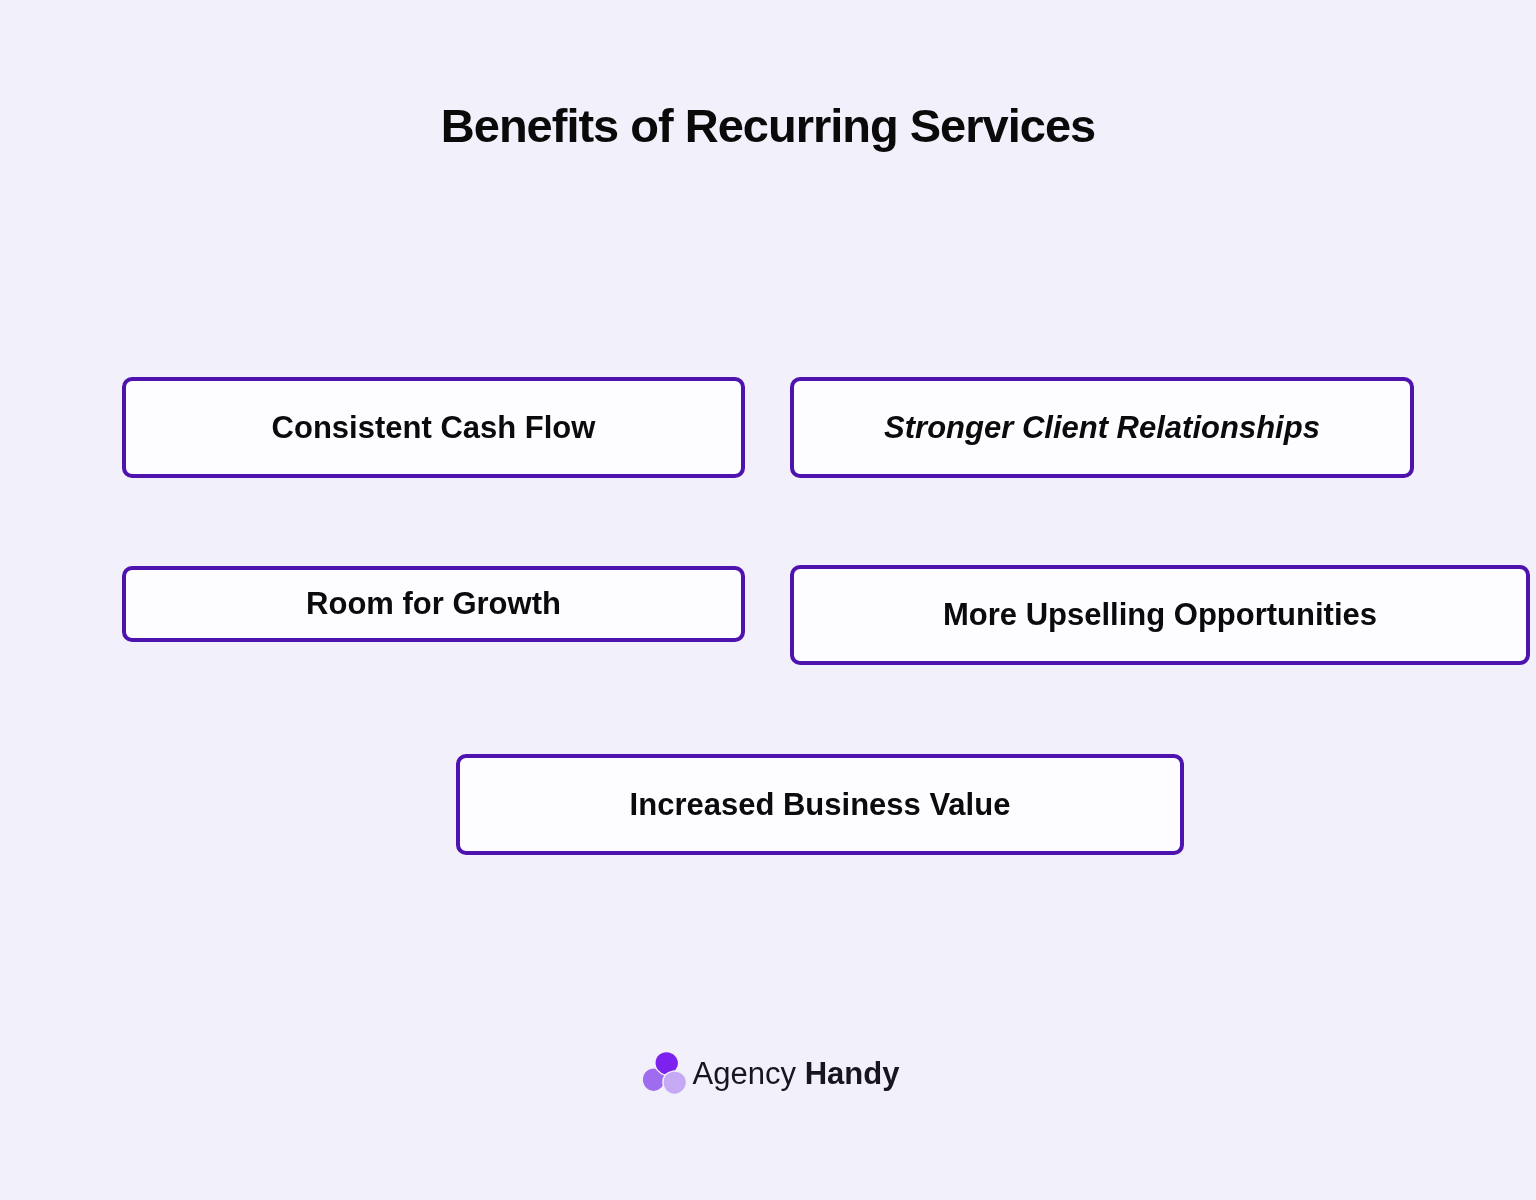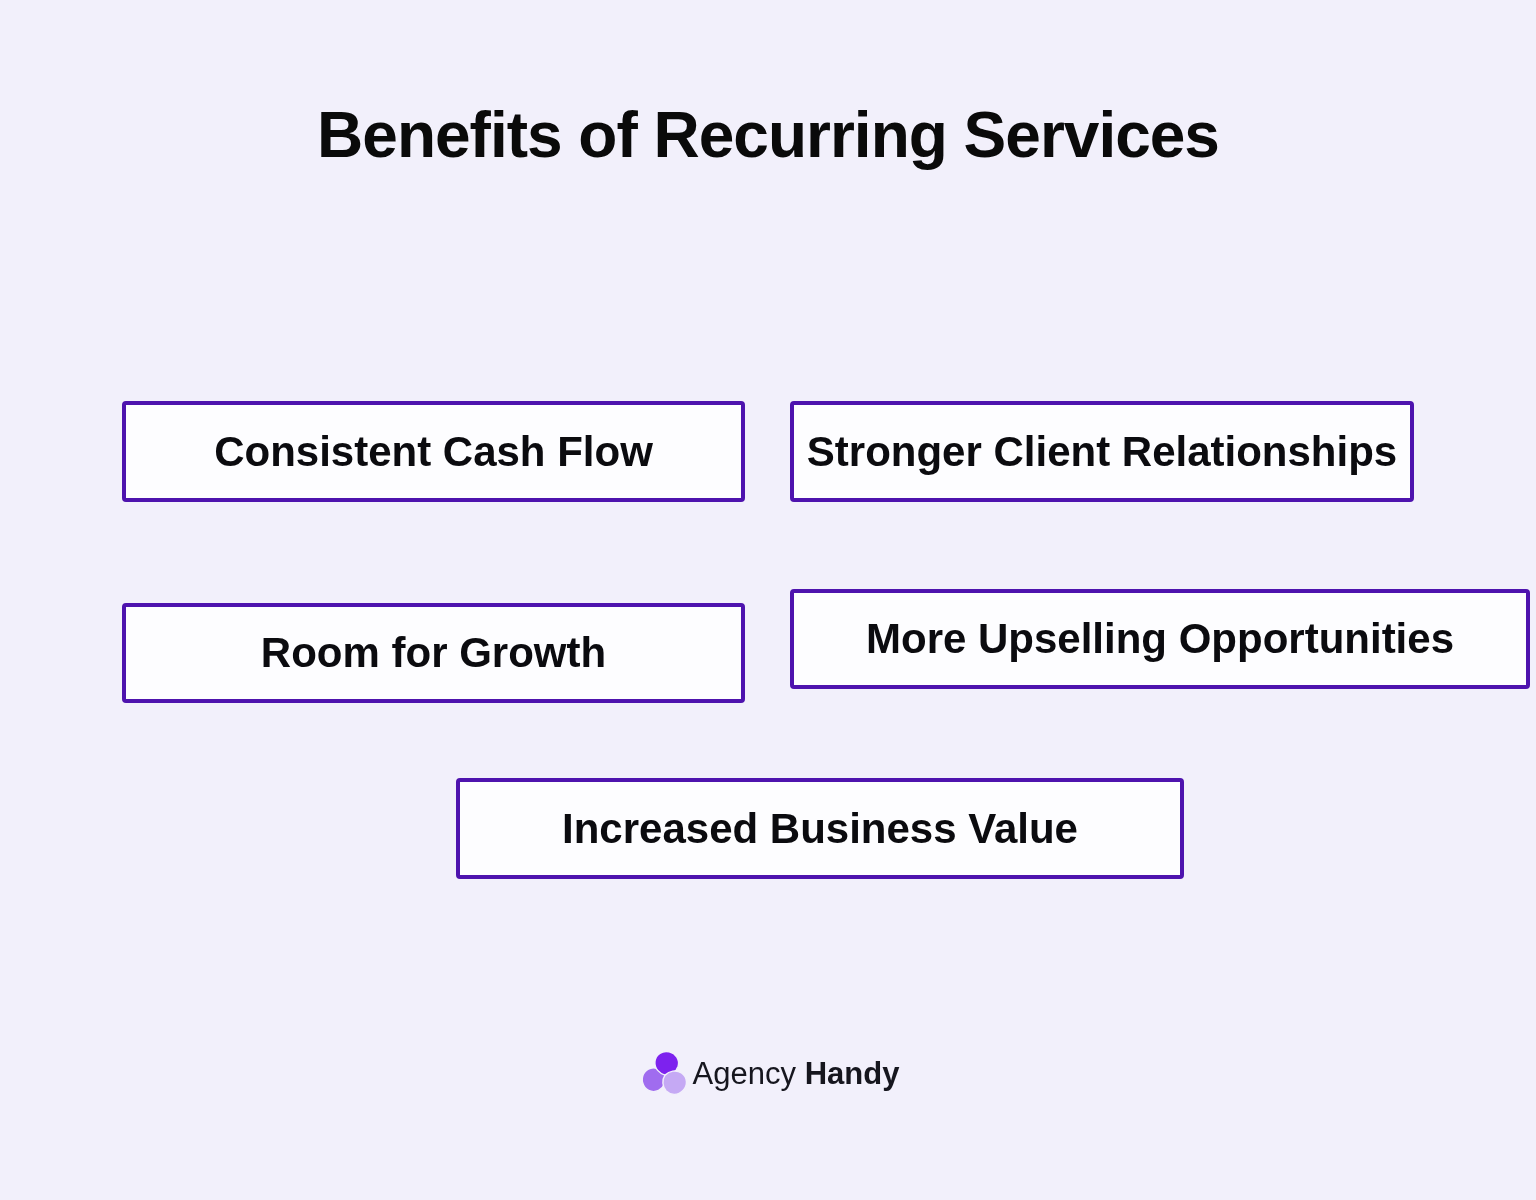--- a/index.html
+++ b/index.html
@@ -19,43 +19,42 @@
   }
   .canvas {
     position: relative;
     width: 1536px; height: 1200px;
     background: var(--bg);
   }
   .title {
     position: absolute;
     top: 98px; left: 0; width: 1536px;
     text-align: center;
-    font-size: 64px;
+    font-size: 47px;
     font-weight: 800;
     letter-spacing: -1px;
     color: var(--title-color);
   }
   .benefit-box {
     position: absolute;
     height: 101px;
     background: var(--box-bg);
     border: 4px solid var(--box-border);
-    border-radius: 4px;
+    border-radius: 10px;
     display: flex;
     align-items: center;
     justify-content: center;
-    font-size: 42px;
+    font-size: 31px;
     font-weight: 700;
     color: var(--text-color);
     text-align: center;
-    margin-top: 24px;
   }
   .box-1 { left: 122px; top: 377px; width: 623px; }
-  .box-2 { left: 790px; top: 377px; width: 624px; }
-  .box-3 { left: 122px; top: 579px; width: 623px; height: 100px; }
+  .box-2 { left: 790px; top: 377px; width: 624px; font-style: italic; }
+  .box-3 { left: 122px; top: 566px; width: 623px; height: 76px; }
   .box-4 { left: 790px; top: 565px; width: 740px; height: 100px; }
   .box-5 { left: 456px; top: 754px; width: 728px; }
   .footer {
     position: absolute;
     top: 1046px; left: 0; width: 1536px;
     display: flex;
     align-items: center;
     justify-content: center;
   }
   .logo-icon {

